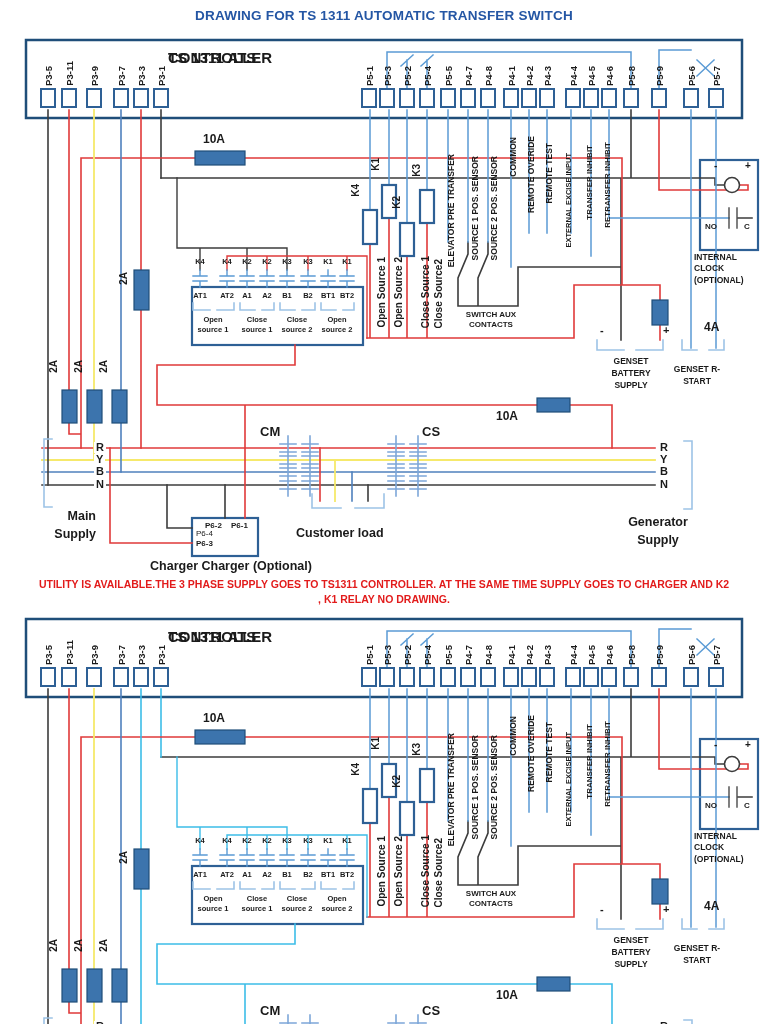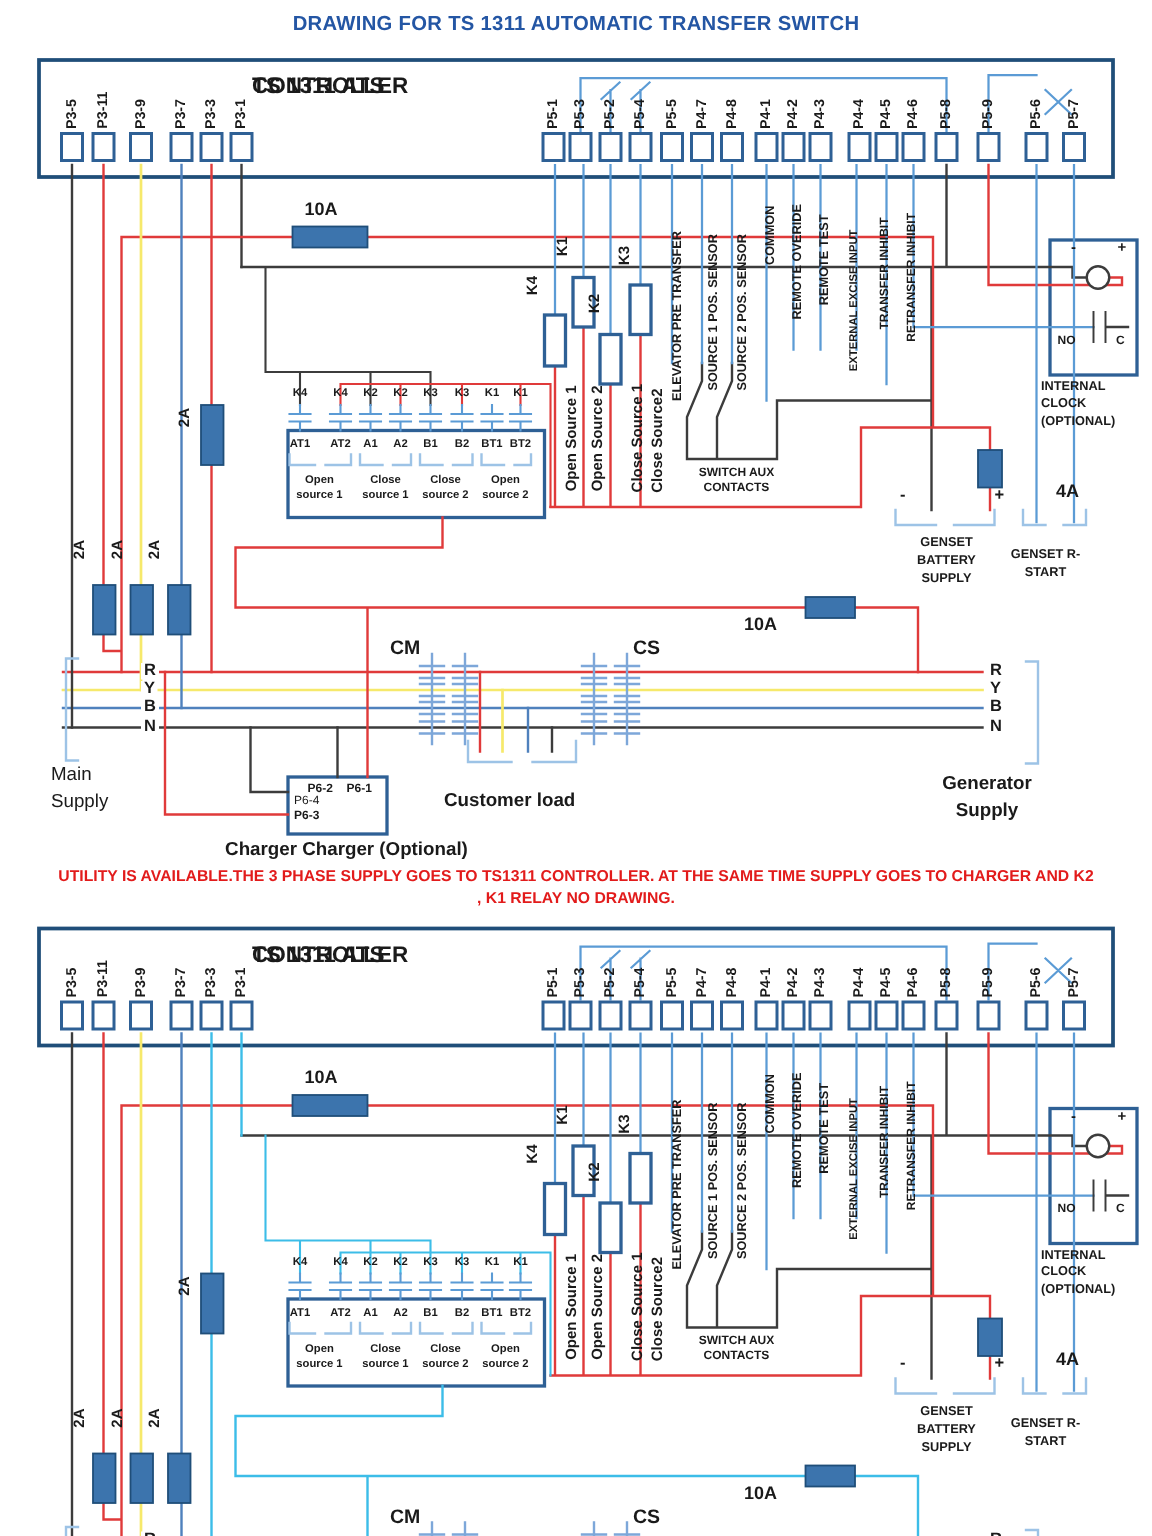--- a/index.html
+++ b/index.html
@@ -68,21 +68,21 @@
   .ckm{left:714px;top:122px;font-size:10px;font-weight:bold}.ckp{left:745px;top:122px;font-size:10px;font-weight:bold}
   .ckno{left:705px;top:184px;font-size:8px;font-weight:bold}.ckc{left:744px;top:184px;font-size:8px;font-weight:bold}
   .ckcap{left:694px;top:214px;width:70px;font-size:8.5px;font-weight:bold;line-height:1.35;}
   .btm{left:600px;top:286px;font-size:11px;font-weight:bold}.btp{left:663px;top:286px;font-size:11px;font-weight:bold}
   .gbat{left:596px;top:318px;width:70px;text-align:center;font-size:8.5px;font-weight:bold;line-height:1.4;}
   .grst{left:662px;top:326px;width:70px;text-align:center;font-size:8.5px;font-weight:bold;line-height:1.4;}
   
   .bl{font-size:11px;font-weight:bold;line-height:1;background:#fff;padding:0 2px;}
   .blr{left:94px;top:404px}.bly{left:94px;top:416px}.blb{left:94px;top:428px}.bln{left:94px;top:441px}
   .brr{left:658px;top:404px}.bry{left:658px;top:416px}.brb{left:658px;top:428px}.brn{left:658px;top:441px}
-  .msup{left:34px;top:470px;width:62px;text-align:left;font-size:12.5px;font-weight:normal;line-height:1.4;}
+  .msup{left:34px;top:470px;width:62px;text-align:right;font-size:12.5px;font-weight:bold;line-height:1.4;}
   .gsup{left:612px;top:476px;width:92px;text-align:center;font-size:12.5px;font-weight:bold;line-height:1.4;}
   .cm{left:260px;top:386px;font-size:13px;font-weight:bold}.cs{left:422px;top:386px;font-size:13px;font-weight:bold}
   .cload{left:296px;top:476px;width:100px;text-align:left;font-size:12.5px;font-weight:bold;margin-top:12px;}
   
   .p62{left:205px;top:483px;font-size:8px;font-weight:bold}.p61{left:231px;top:483px;font-size:8px;font-weight:bold}
   .p64{left:196px;top:491px;font-size:8px;font-weight:normal}.p63{left:196px;top:501px;font-size:8px;font-weight:bold}
   .chcap{left:146px;top:521px;width:170px;text-align:center;font-size:12.5px;font-weight:bold;}
   
   path{fill:none;stroke-linecap:square;}
   .wk{stroke:#3c3c3c;stroke-width:1.6}

